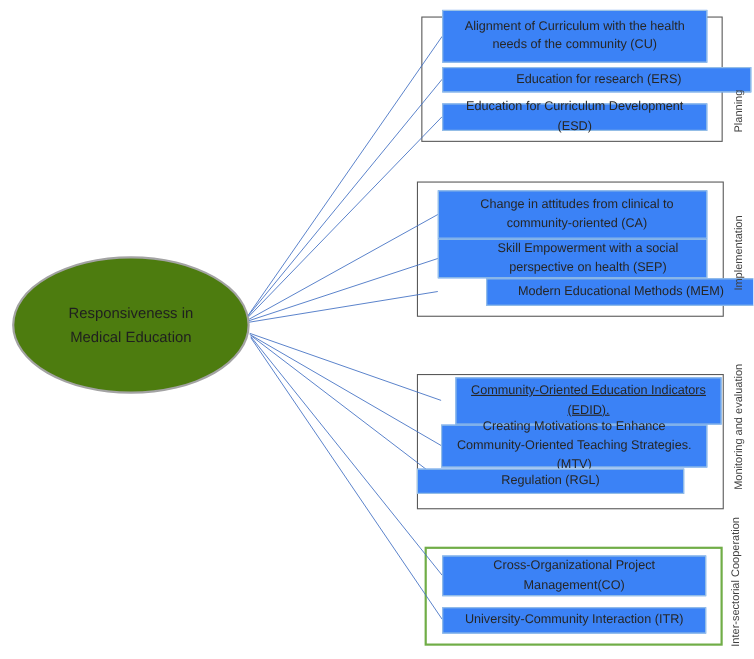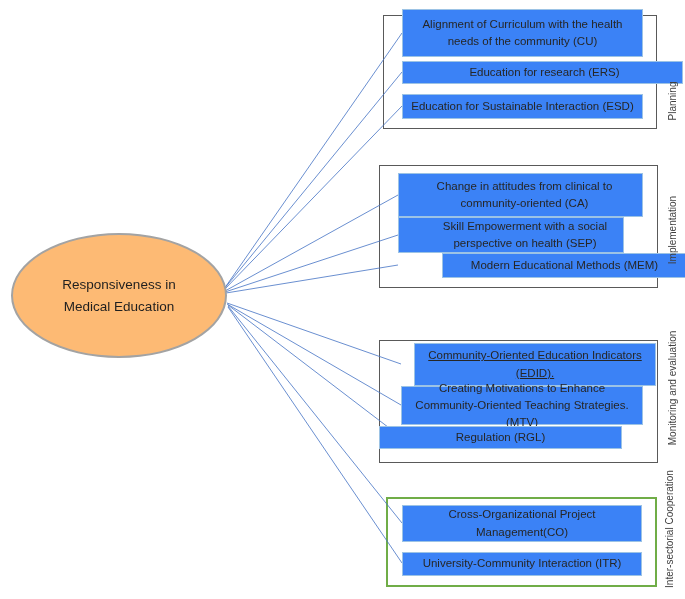--- a/index.html
+++ b/index.html
@@ -14,21 +14,21 @@
   .connectors {
     position: absolute;
     left: 0; top: 0;
     width: 685px; height: 599px;
     z-index: 1;
   }
   .ellipse {
     position: absolute;
     left: 11px; top: 233px;
     width: 212px; height: 121px;
-    background: #fdba74;
+    background: #4d7c0f;
     border: 2px solid #a3a3a3;
     border-radius: 50%;
     display: flex;
     flex-direction: column;
     align-items: center;
     justify-content: center;
     text-align: center;
     z-index: 2;
   }
   .ellipse .eline {
@@ -62,21 +62,21 @@
     font-size: 11.5px;
     line-height: 1.5;
     color: #262626;
     padding: 1px 8px;
     z-index: 2;
   }
   .b-g1-1 { left: 402px; top: 9px;   width: 241px; height: 48px; }
   .b-g1-2 { left: 402px; top: 61px;  width: 281px; height: 23px; padding-left: 12px; }
   .b-g1-3 { left: 402px; top: 94px;  width: 241px; height: 25px; }
   .b-g2-1 { left: 398px; top: 173px; width: 245px; height: 44px; padding-left: 16px; }
-  .b-g2-2 { left: 398px; top: 217px; width: 226px; height: 36px; padding-left: 36px; }
+  .b-g2-2 { left: 398px; top: 217px; width: 245px; height: 36px; padding-left: 36px; }
   .b-g2-3 { left: 398px; top: 253px; width: 245px; height: 25px; margin-left: 44px; }
   .b-g3-1 { left: 414px; top: 343px; width: 242px; height: 43px; text-decoration: underline; }
   .b-g3-2 { left: 401px; top: 386px; width: 242px; height: 39px; }
   .b-g3-3 { left: 379px; top: 426px; width: 243px; height: 23px; }
   .b-g4-1 { left: 402px; top: 505px; width: 240px; height: 37px; padding: 1px 39px; }
   .b-g4-2 { left: 402px; top: 552px; width: 240px; height: 24px; }
   .vlabel {
     position: absolute;
     transform: translate(-50%, -50%) rotate(-90deg);
     white-space: nowrap;
@@ -109,21 +109,21 @@
   </svg>
 
   <div class="ellipse">
     <div class="eline">Responsiveness in</div>
     <div class="eline">Medical Education</div>
   </div>
 
   <div class="group g1"></div>
   <div class="box b-g1-1">Alignment of Curriculum with the health needs of the community (CU)</div>
   <div class="box b-g1-2">Education for research (ERS)</div>
-  <div class="box b-g1-3">Education for Sustainable Interaction (ESD)</div>
+  <div class="box b-g1-3">Education for Curriculum Development (ESD)</div>
   <div class="vlabel vl1">Planning</div>
 
   <div class="group g2"></div>
   <div class="box b-g2-1">Change in attitudes from clinical to community-oriented (CA)</div>
   <div class="box b-g2-2">Skill Empowerment with a social perspective on health (SEP)</div>
   <div class="box b-g2-3">Modern Educational Methods (MEM)</div>
   <div class="vlabel vl2">Implementation</div>
 
   <div class="group g3"></div>
   <div class="box b-g3-1">Community-Oriented Education Indicators (EDID).</div>

